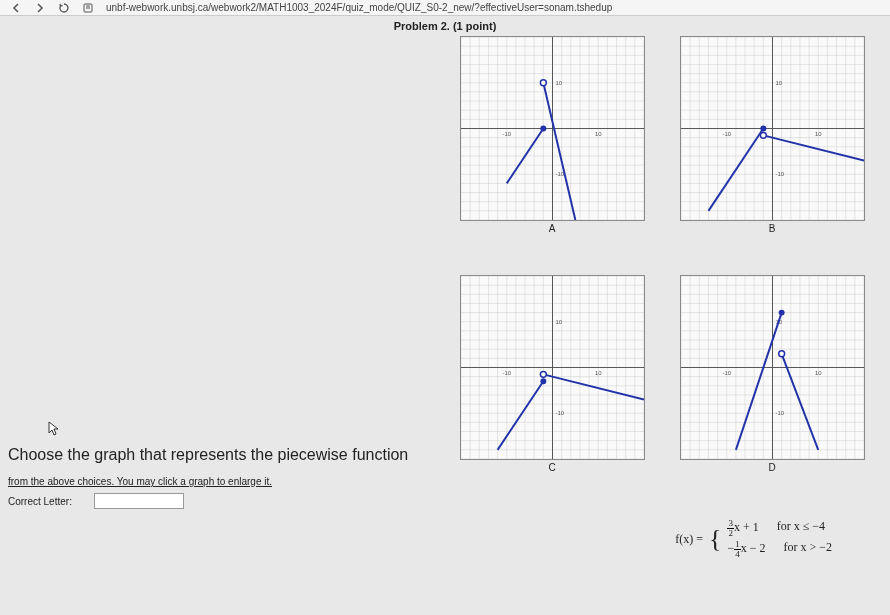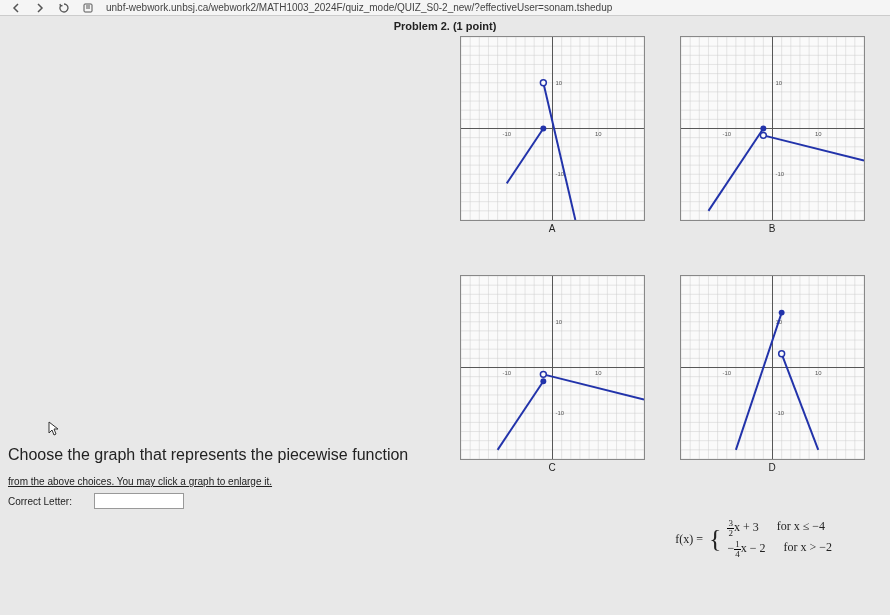--- a/index.html
+++ b/index.html
@@ -345,21 +345,21 @@
   <div class="formula-row">
     <div class="formula">
       <span>f(x) =</span>
       <span class="brace">{</span>
       <div class="pieces">
         <div class="piece-row">
           <span>
             <span class="frac">
                 <span class="num">3</span>
                 <span class="den">2</span>
-              </span><span>x + 3</span>
+              </span><span>x + 1</span>
           </span>
           <span>for x ≤ −4</span>
         </div>
         <div class="piece-row">
           <span>
             <span>−</span><span class="frac">
                 <span class="num">1</span>
                 <span class="den">4</span>
               </span><span>x − 2</span>
           </span>

